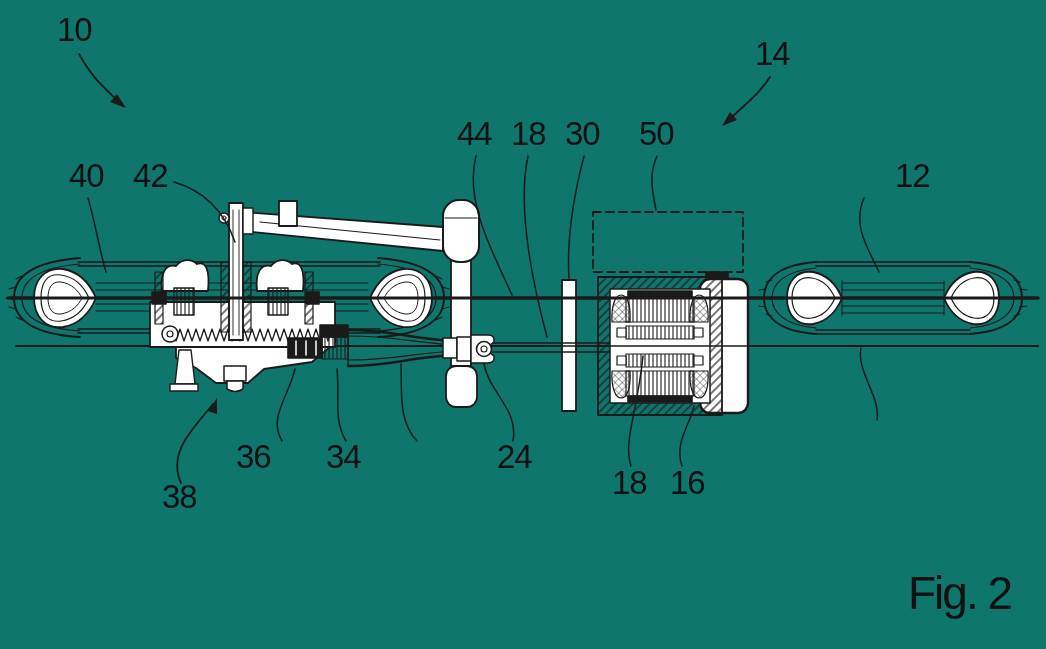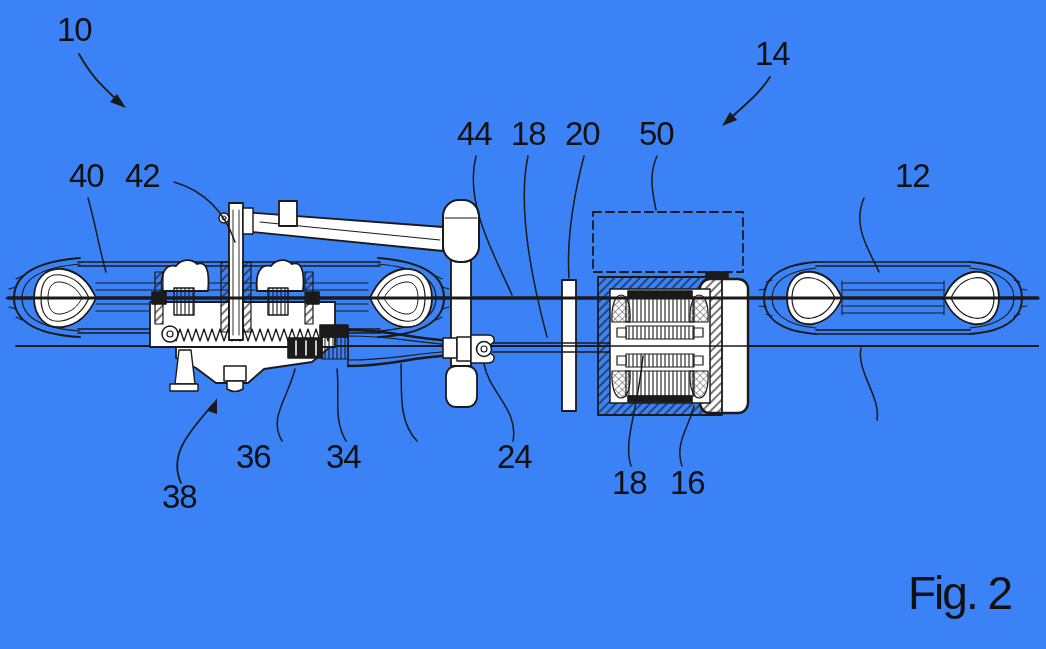--- a/index.html
+++ b/index.html
@@ -1,16 +1,16 @@
 <!DOCTYPE html>
 <html><head>
 <meta charset="utf-8">
 <style>
   html,body{margin:0;padding:0;background:#ffffff;}
-  .canvas{position:relative;width:1046px;height:649px;background:#3b82f6;overflow:hidden;
+  .canvas{position:relative;width:1046px;height:649px;background:#0f766e;overflow:hidden;
           font-family:"Liberation Sans", sans-serif;}
   .canvas svg{position:absolute;left:0;top:0;}
   .ref-label{position:absolute;font-size:33px;line-height:1;letter-spacing:-1px;color:#111;
              white-space:nowrap;font-family:"Liberation Sans", sans-serif;}
   .fig-caption{position:absolute;left:908px;top:570px;font-size:46px;line-height:1;
                font-weight:normal;letter-spacing:-2px;color:#111;
                font-family:"Liberation Sans", sans-serif;}
 </style>
 </head>
 <body>
@@ -198,24 +198,24 @@
     <path d="M770 77C758 95 748 102 733 116"></path>
     <polygon points="722,126 737,120 730,112" fill="#1a1a1a" stroke="none"></polygon>
     <path d="M181 483C167 452 194 428 213 404"></path>
     <polygon points="217,398 217,414 208,411" fill="#1a1a1a" stroke="none"></polygon>
   </g>
 </svg>
 
   <div class="ref-label" style="left:57px;top:13px">10</div>
   <div class="ref-label" style="left:755px;top:37px">14</div>
   <div class="ref-label" style="left:69px;top:159px">40</div>
-  <div class="ref-label" style="left:125px;top:159px">42</div>
+  <div class="ref-label" style="left:133px;top:159px">42</div>
   <div class="ref-label" style="left:457px;top:117px">44</div>
   <div class="ref-label" style="left:511px;top:117px">18</div>
-  <div class="ref-label" style="left:565px;top:117px">20</div>
+  <div class="ref-label" style="left:565px;top:117px">30</div>
   <div class="ref-label" style="left:639px;top:117px">50</div>
   <div class="ref-label" style="left:895px;top:159px">12</div>
   <div class="ref-label" style="left:497px;top:440px">24</div>
   <div class="ref-label" style="left:326px;top:440px">34</div>
   <div class="ref-label" style="left:236px;top:440px">36</div>
   <div class="ref-label" style="left:162px;top:480px">38</div>
   <div class="ref-label" style="left:612px;top:466px">18</div>
   <div class="ref-label" style="left:670px;top:466px">16</div>
 
   <div class="fig-caption">Fig. 2</div>

